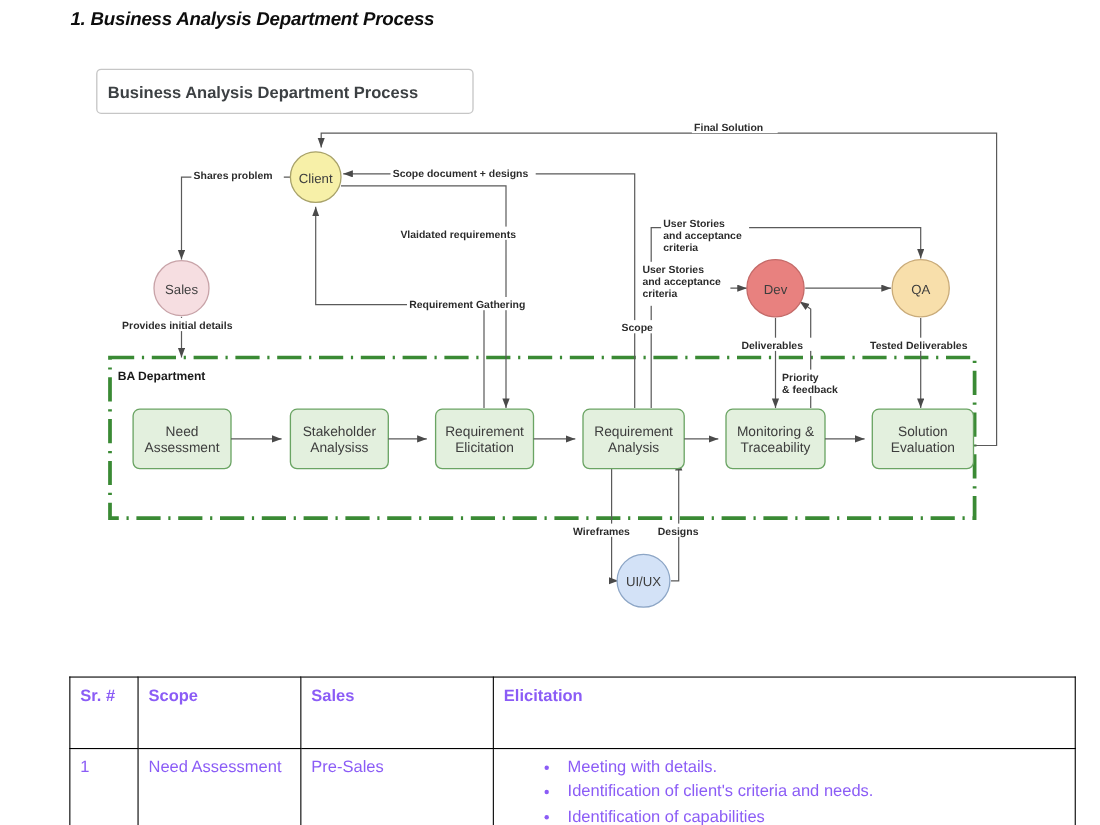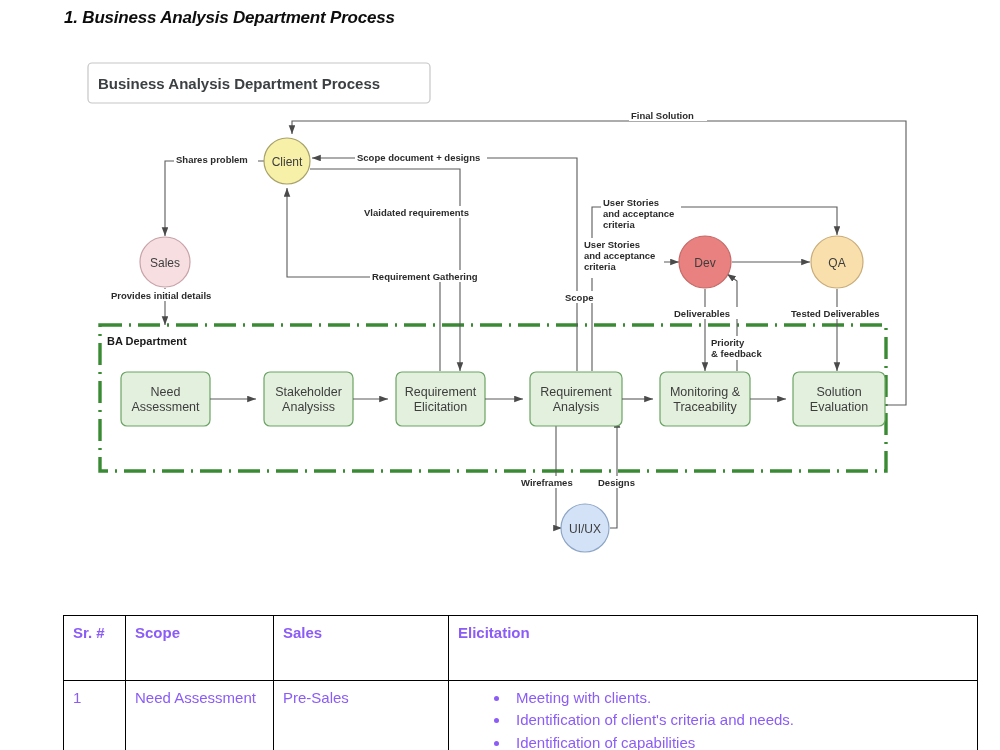--- a/index.html
+++ b/index.html
@@ -286,20 +286,20 @@
       <th>Elicitation</th>
     </tr>
   </thead>
   <tbody>
     <tr>
       <td class="col-sr">1</td>
       <td class="col-phase">Need Assessment</td>
       <td class="col-stage">Pre-Sales</td>
       <td>
         <ul class="act-list">
-          <li>Meeting with clients.</li>
+          <li>Meeting with details.</li>
           <li>Identification of client's criteria and needs.</li>
           <li>Identification of capabilities</li>
         </ul>
       </td>
     </tr>
   </tbody>
 </table>
 
 </body></html>

